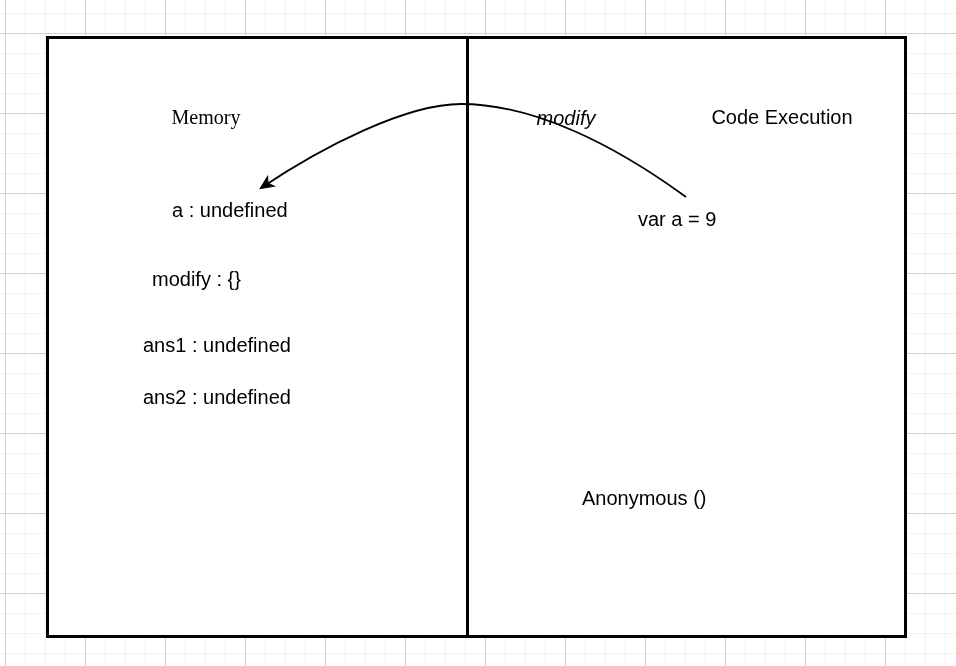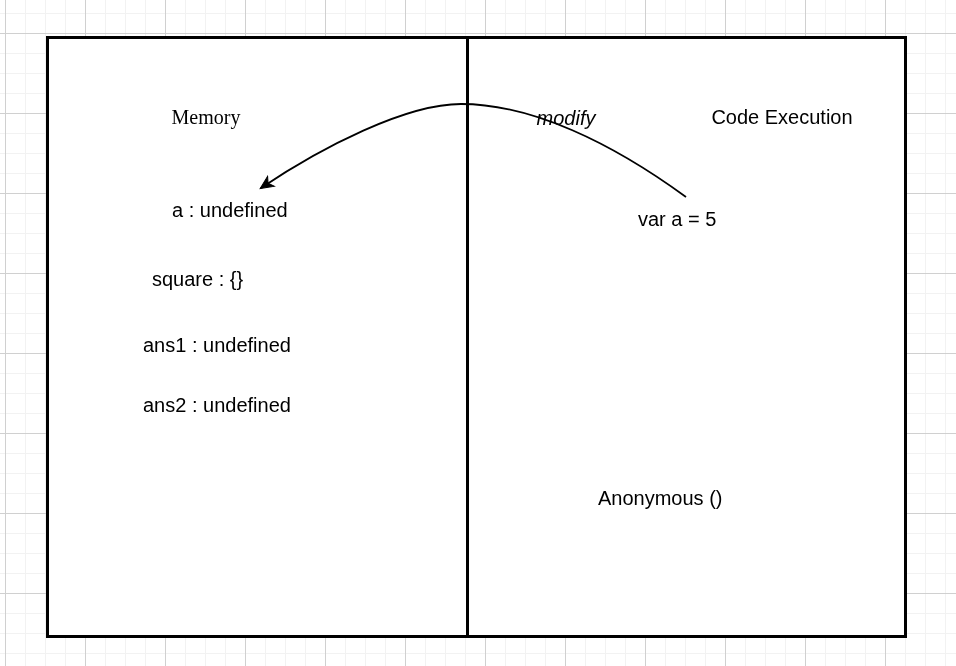--- a/index.html
+++ b/index.html
@@ -71,29 +71,29 @@
 </div>
 
 <div class="label centered" style="left:206px; top:117px;font-family:Liberation Serif, serif;">Memory</div>
 
 <div class="label centered" style="left:782px; top:117px;">Code Execution</div>
 
 <div class="label centered" style="left:566px; top:118px;font-style:italic;">modify</div>
 
 <div class="label left-anchored" style="left:148px; top:210px;margin-left:24px;">a : undefined</div>
 
-<div class="label left-anchored" style="left:152px; top:279px;">square : {}</div>
+<div class="label left-anchored" style="left:152px; top:279px;">modify : {}</div>
 
 <div class="label left-anchored" style="left:143px; top:345px;">ans1 : undefined</div>
 
-<div class="label left-anchored" style="left:143px; top:397px;margin-top:8px;">ans2 : undefined</div>
+<div class="label left-anchored" style="left:143px; top:397px;">ans2 : undefined</div>
 
-<div class="label left-anchored" style="left:638px; top:219px;">var a = 5</div>
+<div class="label left-anchored" style="left:638px; top:219px;">var a = 9</div>
 
-<div class="label left-anchored" style="left:598px; top:498px;text-align:center;">Anonymous ()</div>
+<div class="label left-anchored" style="left:582px; top:498px;text-align:center;">Anonymous ()</div>
 
 <svg class="arrow-overlay" viewBox="0 0 956 666" xmlns="http://www.w3.org/2000/svg">
   <defs>
     <marker id="arrowhead" markerUnits="userSpaceOnUse" markerWidth="16" markerHeight="14" viewBox="0 0 16 14" refX="13" refY="7" orient="auto">
       <path d="M1,1 L14,7 L1,13 L4.5,7 Z" fill="#000000" stroke="#000000" stroke-width="1"></path>
     </marker>
   </defs>
   <path d="M 686 197 C 612 143, 532 104, 461 104 C 406 104, 322 147, 261 188" fill="none" stroke="#000000" stroke-width="1.8" marker-end="url(#arrowhead)"></path>
 </svg>
 

